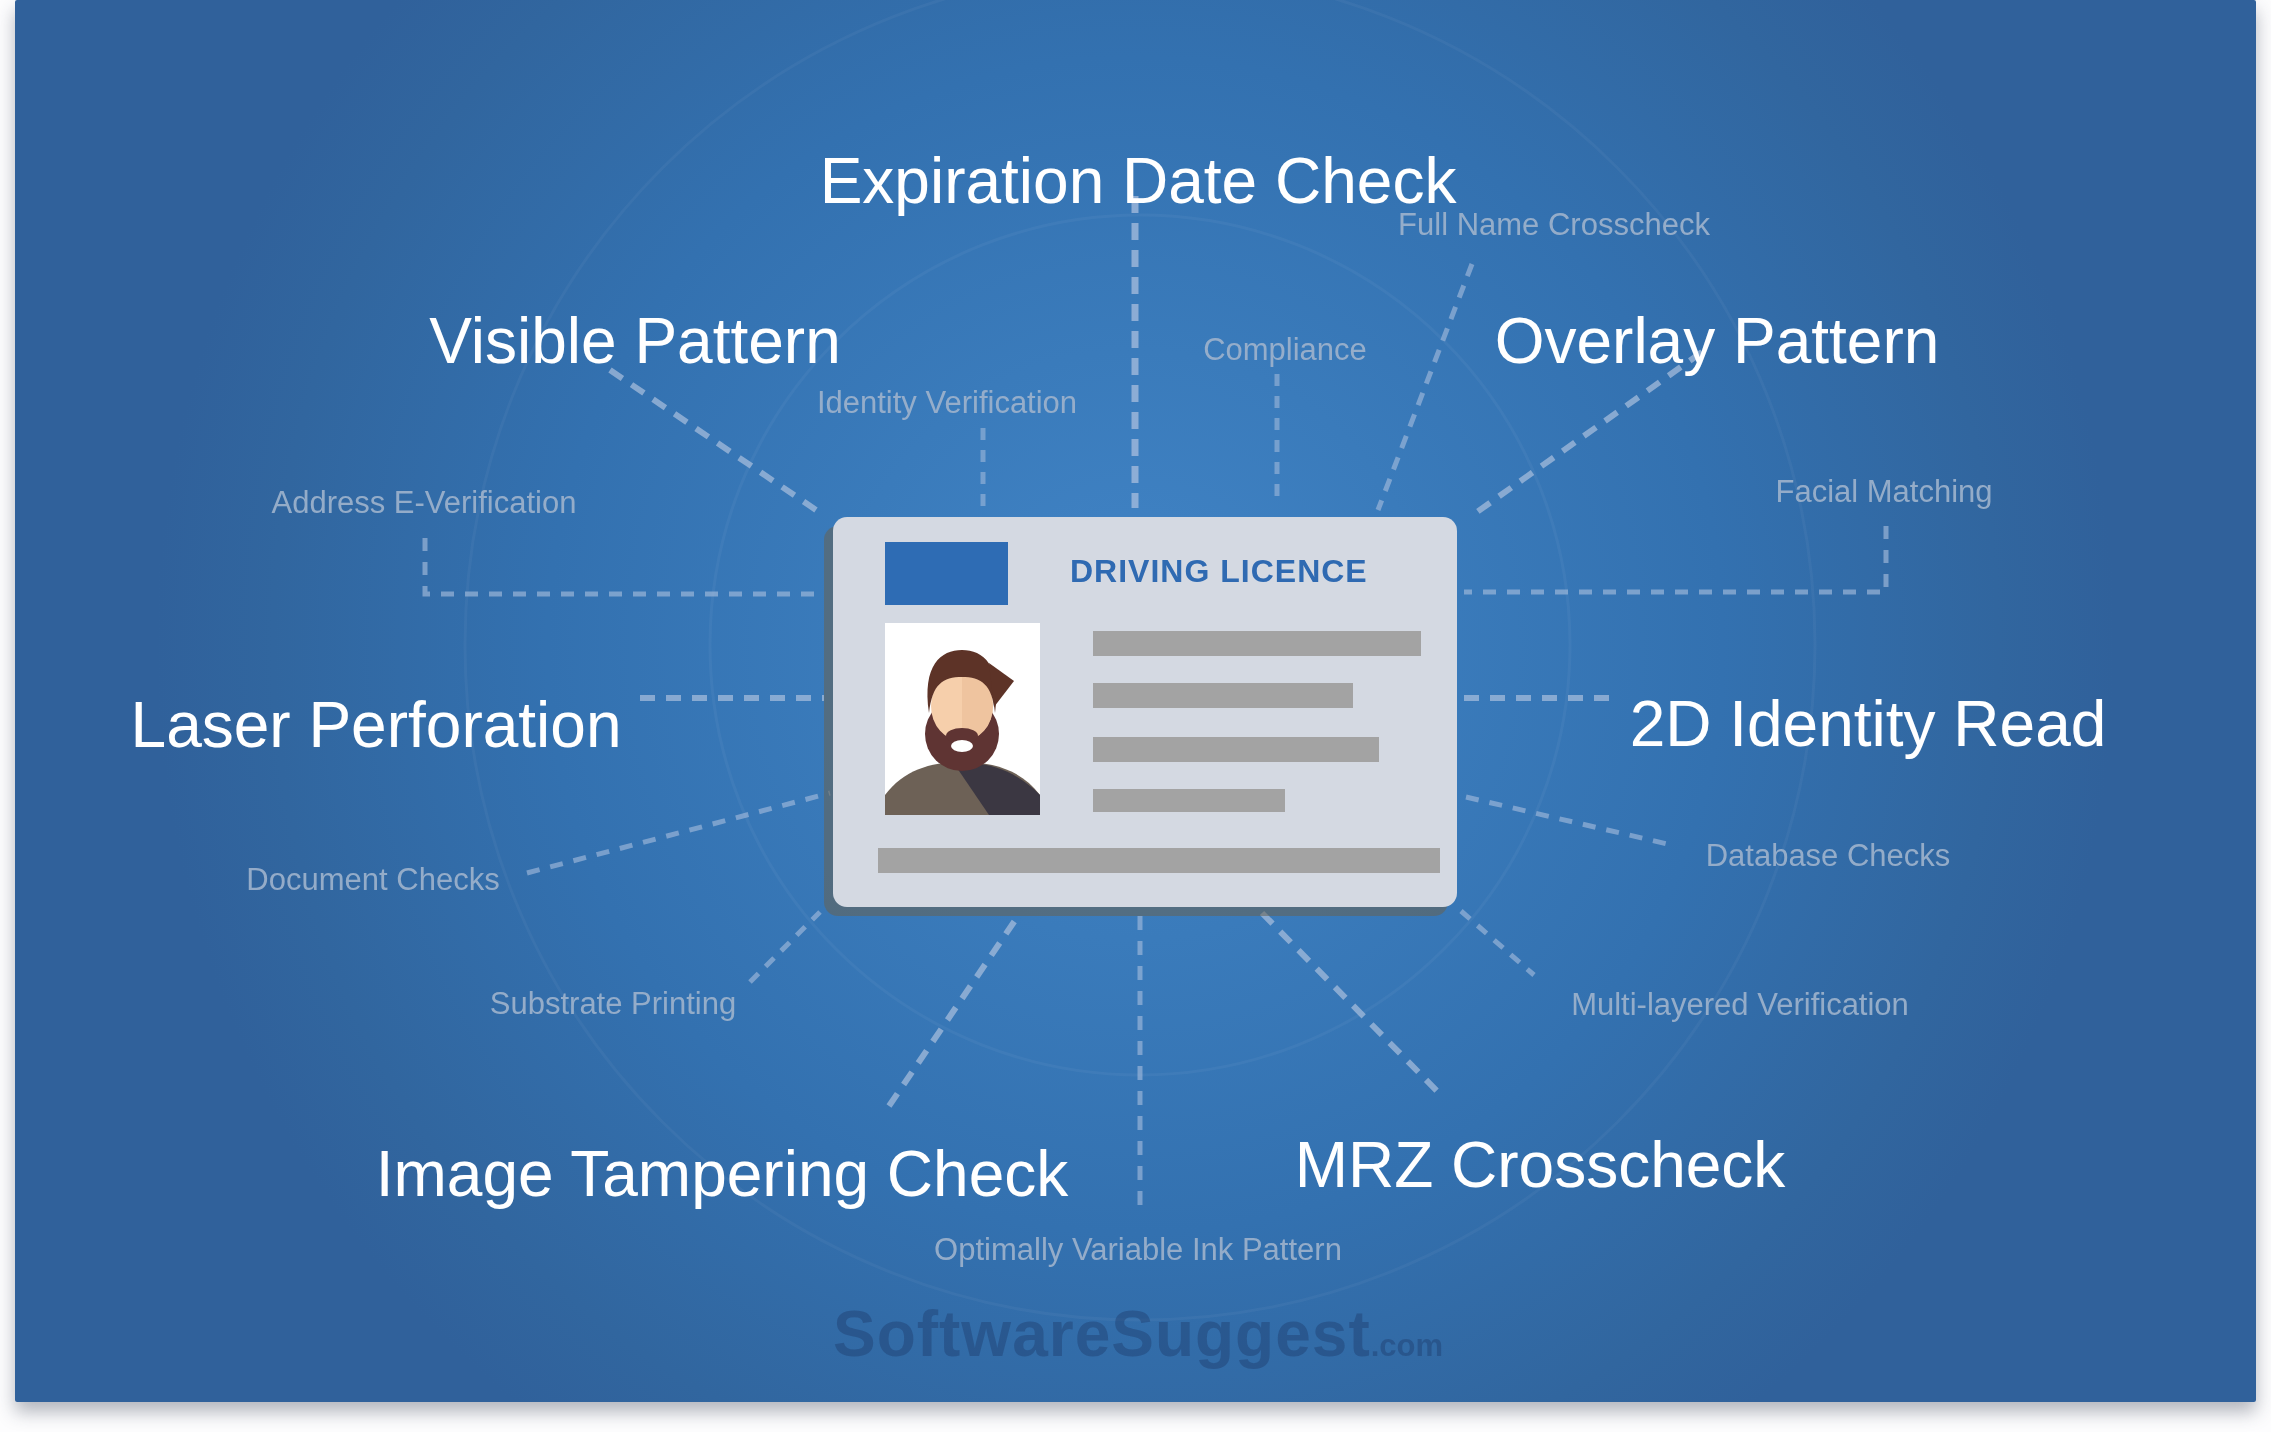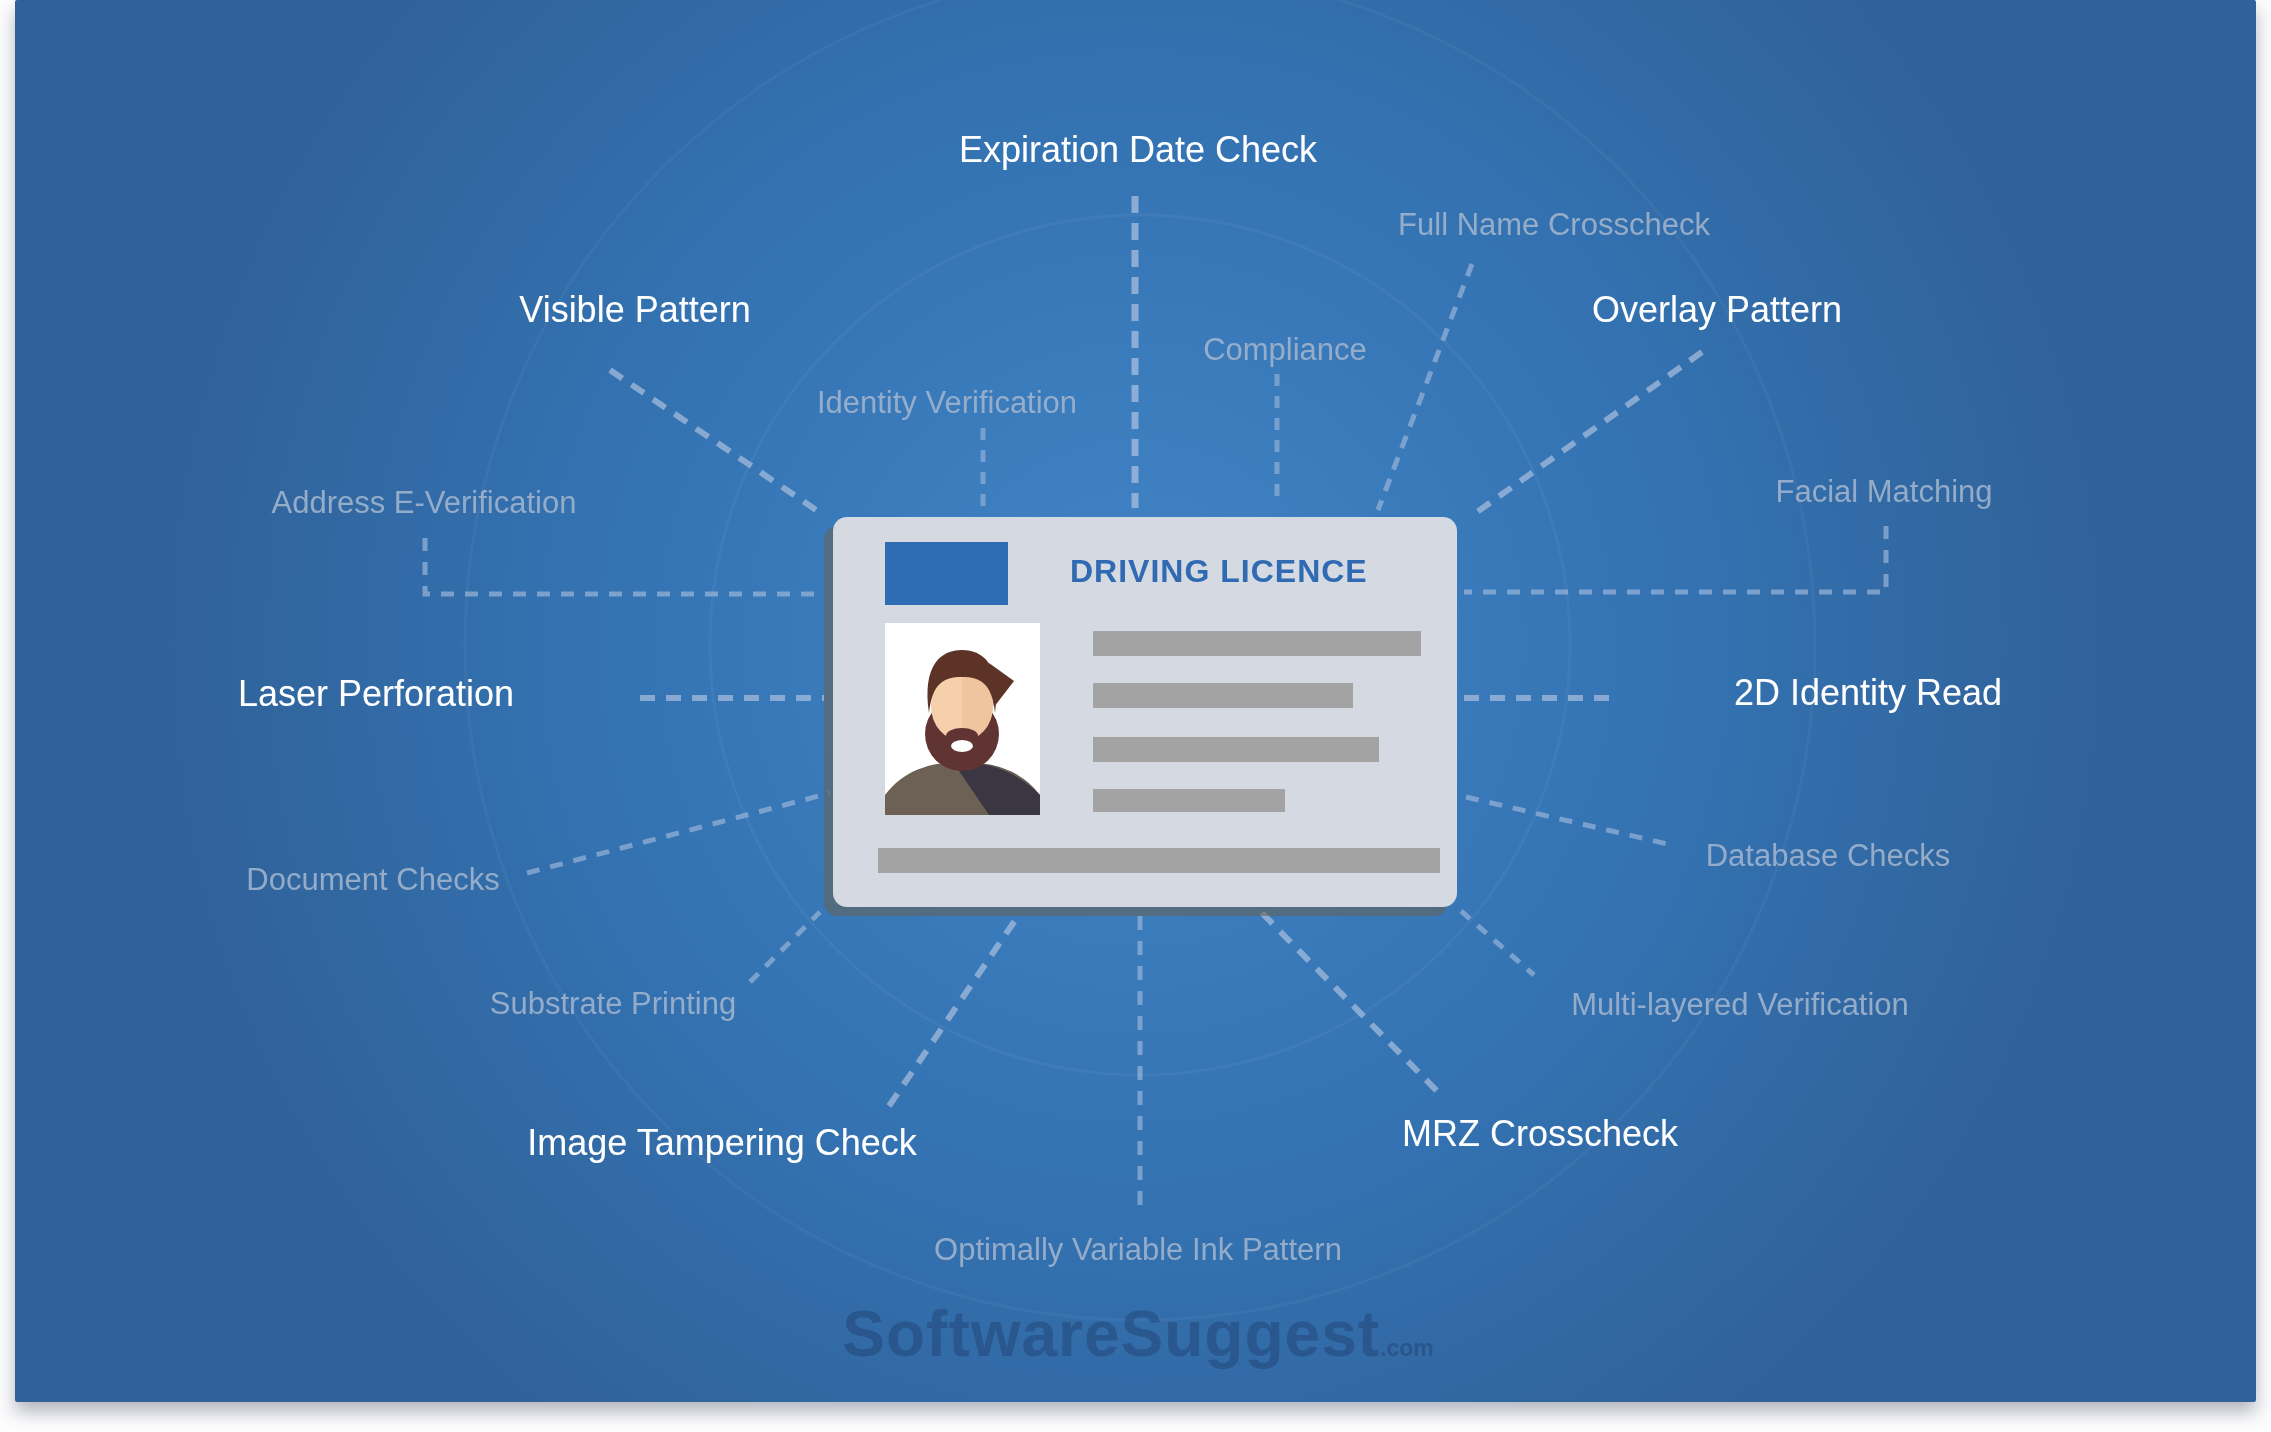--- a/index.html
+++ b/index.html
@@ -9,22 +9,22 @@
   .stage{position:absolute;left:15px;right:15px;top:0;bottom:30px;
          background:radial-gradient(circle 980px at 50% 46%,
             #4184c6 0%, #3a7bbb 30%, #3371b0 60%, #31669f 88%, #30619b 100%);
          box-shadow:0 10px 18px rgba(40,50,70,.35);
          border-radius:2px;overflow:hidden;}
   .stage svg.lines{position:absolute;left:0;top:0;width:100%;height:100%;}
 
   
   .label{position:absolute;transform:translate(-50%,-50%);white-space:nowrap;
          line-height:1.15;user-select:none;}
-  .label.primary{color:#ffffff;font-size:36px;font-weight:400;
-                 text-shadow:0 0 1px rgba(255,255,255,.15);}
+  .label.primary{color:#ffffff;font-size:64px;font-weight:400;
+                 text-shadow:0 0 1px rgba(255,255,255,.15);margin-top:32px;}
   .label.secondary{color:#9db2cc;font-size:31px;font-weight:400;opacity:.92;}
 
   .lbl-expiration{left:1138px;top:150px;}
   .lbl-visible{left:635px;top:310px;}
   .lbl-overlay{left:1717px;top:310px;}
   .lbl-laser{left:376px;top:694px;}
   .lbl-barcode{left:1868px;top:693px;}
   .lbl-tampering{left:722px;top:1143px;}
   .lbl-mrz{left:1540px;top:1134px;}
 
@@ -52,21 +52,21 @@
   .bar1{left:260px;top:114px;width:328px;height:25px;}
   .bar2{left:260px;top:166px;width:260px;height:25px;}
   .bar3{left:260px;top:220px;width:286px;height:25px;}
   .bar4{left:260px;top:272px;width:192px;height:23px;}
   .bar5{left:45px;top:331px;width:562px;height:25px;}
 
   
   .watermark{position:absolute;left:1138px;top:1334px;transform:translate(-50%,-50%);
              white-space:nowrap;color:rgba(30,62,110,.45);font-weight:bold;}
   .watermark .wm-name{font-size:64px;letter-spacing:1px;margin-top:36px;}
-  .watermark .wm-tld{font-size:23px;}
+  .watermark .wm-tld{font-size:31px;}
 </style>
 </head>
 <body>
 
 <div class="canvas">
 
   <div class="stage">
     <svg class="lines" viewBox="15 0 2241 1402" preserveAspectRatio="none">
 
       <circle cx="1140" cy="645" r="430" fill="none" stroke="#ffffff" stroke-opacity="0.045" stroke-width="3"></circle>

